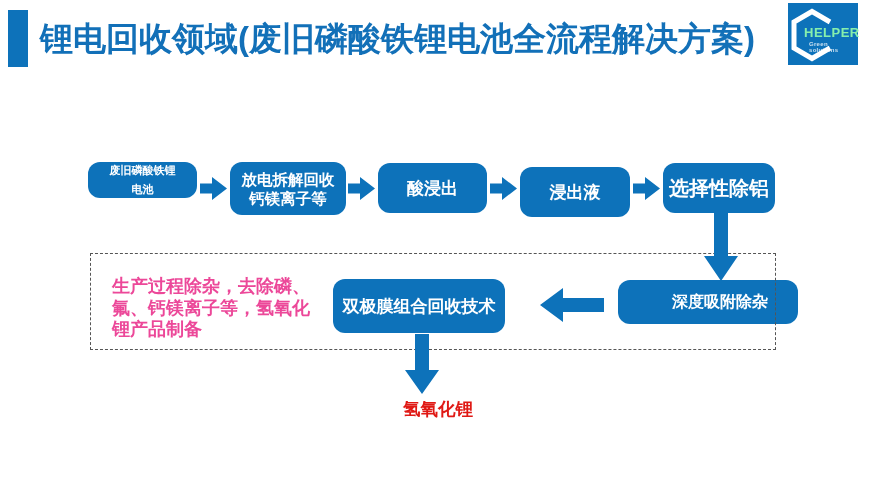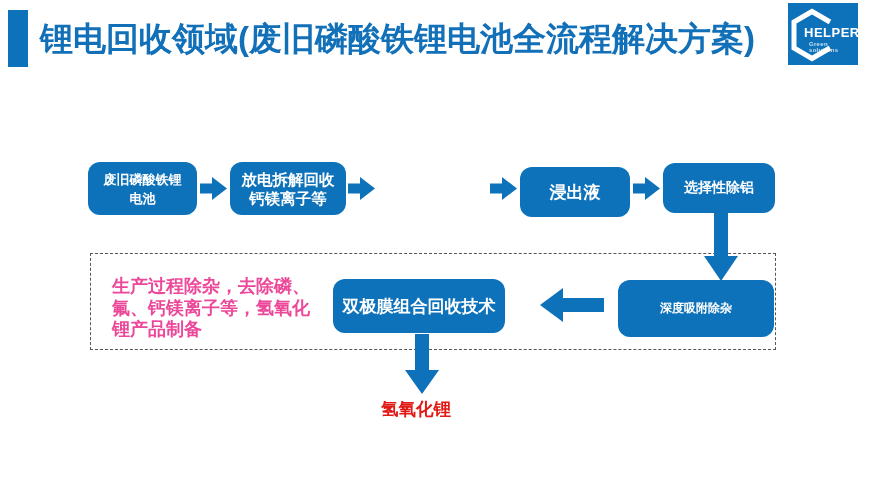--- a/index.html
+++ b/index.html
@@ -20,40 +20,40 @@
     font-size:33px;line-height:34px;font-weight:bold;color:#1270b8;
     white-space:nowrap;letter-spacing:0;
   }
   .logo{
     position:absolute;left:788px;top:3px;width:70px;height:62px;
     background:#0d72ba;
   }
   .logo svg{position:absolute;left:0;top:0;}
   .logo-name{
     position:absolute;left:16px;top:22px;
-    color:#ffffff;font-weight:bold;font-size:13px;letter-spacing:.5px;
+    color:#86efac;font-weight:bold;font-size:13px;letter-spacing:.5px;
   }
   .logo-tagline{
     position:absolute;left:21px;top:38px;
     color:rgba(255,255,255,.78);font-size:6px;font-weight:bold;letter-spacing:.3px;
   }
   
   .box{
     position:absolute;
     background:#0d72ba;border-radius:12px;
     color:#ffffff;font-weight:bold;text-align:center;
     display:flex;flex-direction:column;align-items:center;justify-content:center;
   }
   .box .ln{display:block;}
-  #box-r1-1{left:88px; top:162px;width:109px;height:53px;font-size:13px;line-height:19px;}
+  #box-r1-1{left:88px; top:162px;width:109px;height:36px;font-size:11px;line-height:19px;}
   #box-r1-2{left:230px;top:162px;width:116px;height:53px;font-size:15.5px;line-height:19px;}
   #box-r1-3{left:378px;top:163px;width:109px;height:50px;font-size:17px;}
   #box-r1-4{left:520px;top:167px;width:110px;height:50px;font-size:17px;}
-  #box-r1-5{left:663px;top:163px;width:112px;height:50px;font-size:14px;}
-  #box-adsorption{left:618px;top:280px;width:156px;height:57px;font-size:12px;}
+  #box-r1-5{left:663px;top:163px;width:112px;height:50px;font-size:20px;}
+  #box-adsorption{left:618px;top:280px;width:156px;height:44px;font-size:16px;padding-left:24px;}
   #box-bipolar{left:333px;top:279px;width:172px;height:54px;font-size:17px;}
   
   .arr{position:absolute;z-index:3;}
   .arr polygon{fill:#0d72ba;}
   #arr-1{left:200px;top:176px;}
   #arr-2{left:348px;top:176px;}
   #arr-3{left:490px;top:176px;}
   #arr-4{left:633px;top:176px;}
   #arr-down-1{left:704px;top:213px;}
   #arr-left-1{left:540px;top:288px;}
@@ -64,22 +64,22 @@
     border:1.5px dashed #555;box-sizing:border-box;z-index:1;
   }
   .note{
     position:absolute;left:112px;top:276px;width:212px;
     font-size:18px;line-height:21.5px;font-weight:bold;z-index:2;
   }
   .note .blue{color:#ec4899;}
   .note .red{color:#ec4899;}
   
   .product{
-    position:absolute;left:348px;top:397px;width:136px;
-    text-align:center;font-size:17.5px;font-weight:bold;color:#e01915;
+    position:absolute;left:337px;top:397px;width:136px;
+    text-align:right;font-size:17.5px;font-weight:bold;color:#e01915;
   }
 </style>
 </head>
 <body>
 
 <div class="slide">
 
   <div class="title-bar"></div>
   <div class="title">锂电回收领域(废旧磷酸铁锂电池全流程解决方案)</div>
 
@@ -103,20 +103,23 @@
 
   <div class="box" id="box-r1-2">
     <span class="ln">放电拆解回收</span>
     <span class="ln">钙镁离子等</span>
   </div>
 
   <svg class="arr" id="arr-2" width="27" height="25" viewBox="0 0 27 25">
     <polygon points="0,7.5 12,7.5 12,1 27,12.5 12,24 12,17.5 0,17.5"></polygon>
   </svg>
 
+  <div class="box" id="box-r1-3">
+    <span class="ln">酸浸出</span>
+  </div>
 
   <svg class="arr" id="arr-3" width="27" height="25" viewBox="0 0 27 25">
     <polygon points="0,7.5 12,7.5 12,1 27,12.5 12,24 12,17.5 0,17.5"></polygon>
   </svg>
 
   <div class="box" id="box-r1-4">
     <span class="ln">浸出液</span>
   </div>
 
   <svg class="arr" id="arr-4" width="27" height="25" viewBox="0 0 27 25">

